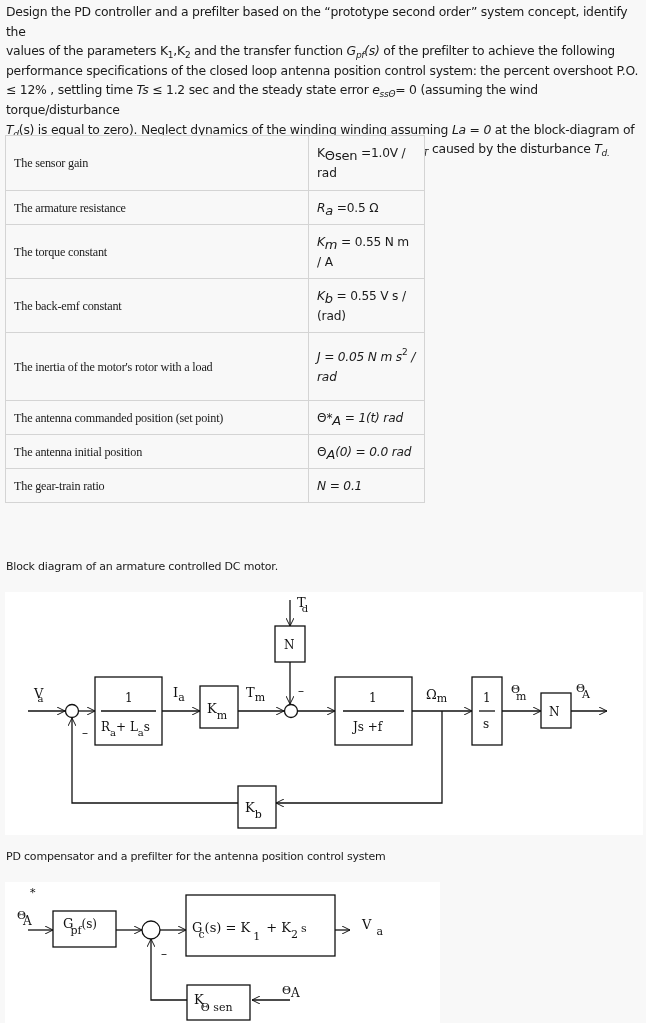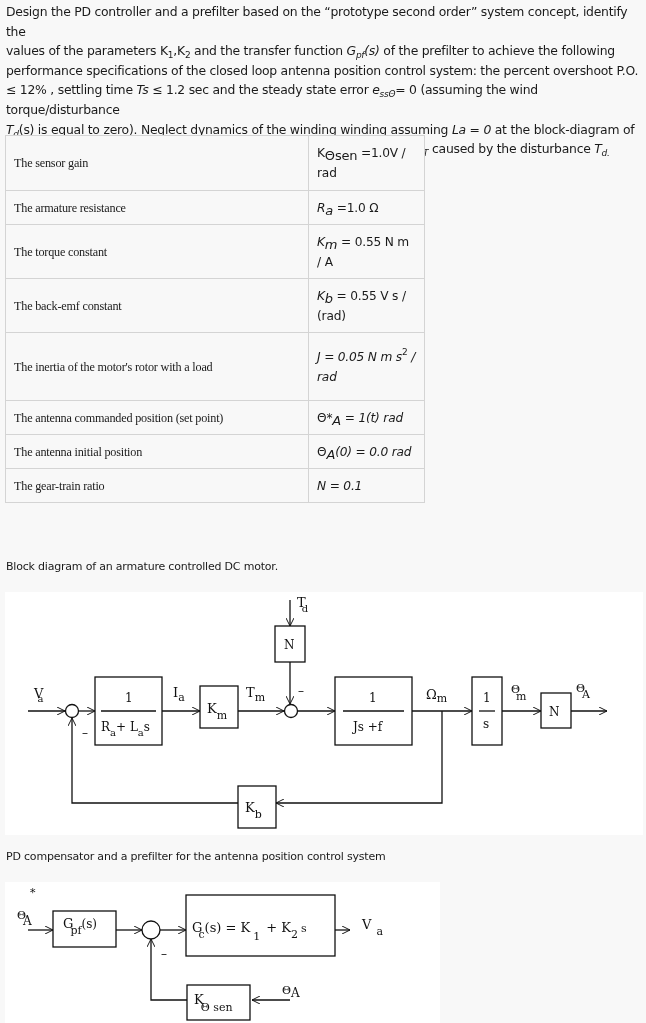--- a/index.html
+++ b/index.html
@@ -50,21 +50,21 @@
 </div>
 
 <table class="params">
   <tbody>
       <tr style="height:55px">
     <td class="k">The sensor gain</td>
     <td class="v"><span>K</span><sub>Θsen</sub><span> =1.0V / rad</span></td>
   </tr>
   <tr style="height:34px">
     <td class="k">The armature resistance</td>
-    <td class="v"><i>R</i><sub><i>a</i></sub><span> =1.0 Ω</span></td>
+    <td class="v"><i>R</i><sub><i>a</i></sub><span> =0.5 Ω</span></td>
   </tr>
   <tr style="height:54px">
     <td class="k">The torque constant</td>
     <td class="v"><i>K</i><sub><i>m</i></sub><span> = 0.55 N m / A</span></td>
   </tr>
   <tr style="height:54px">
     <td class="k">The back-emf constant</td>
     <td class="v"><i>K</i><sub><i>b</i></sub><span> = 0.55 V s / (rad)</span></td>
   </tr>
   <tr style="height:68px">

